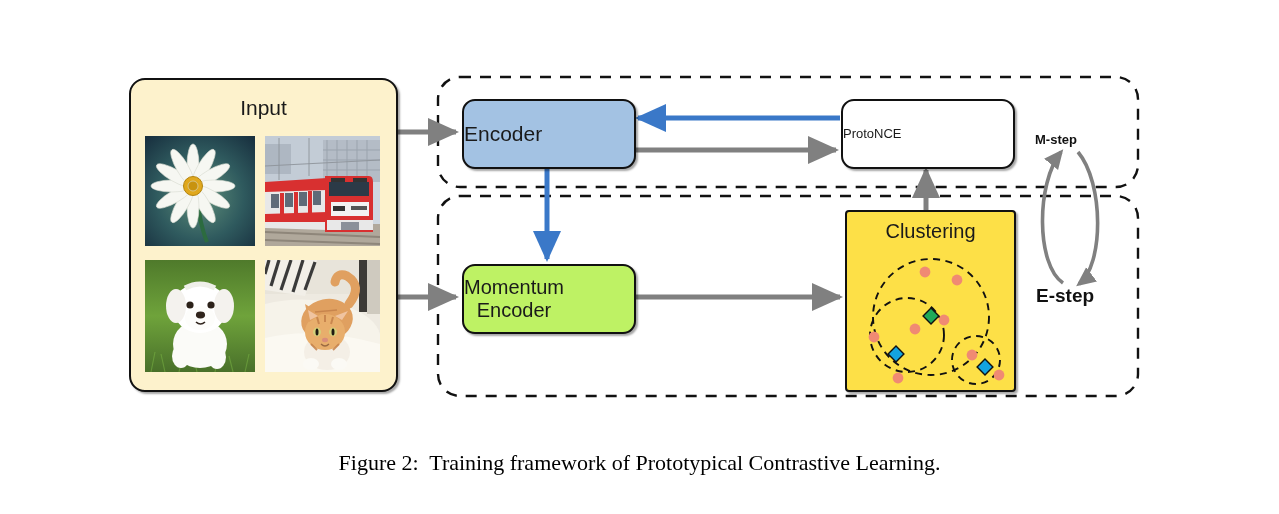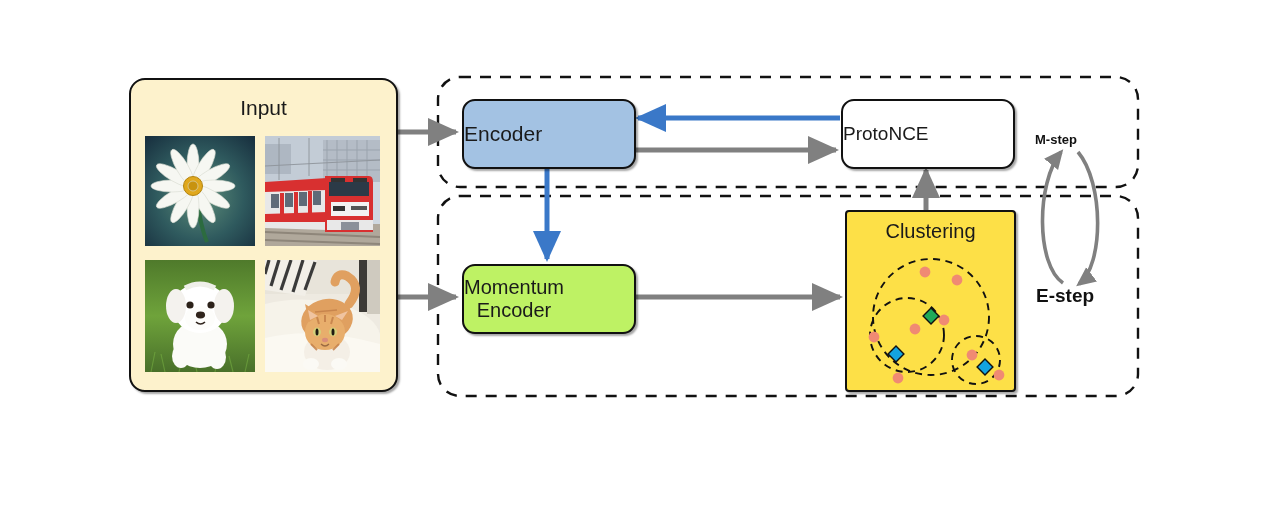--- a/index.html
+++ b/index.html
@@ -21,21 +21,21 @@
   #thumb-flower{left:14px;top:56px;width:110px;height:110px;}
   #thumb-train{left:134px;top:56px;width:115px;height:110px;}
   #thumb-dog{left:14px;top:180px;width:110px;height:112px;}
   #thumb-cat{left:134px;top:180px;width:115px;height:112px;}
 
   
   .node{position:absolute;border:2.5px solid #111;border-radius:13px;z-index:3;
     display:flex;align-items:center;text-align:center;
     color:#1a1a1a;box-shadow:2px 2px 2px rgba(0,0,0,.35);line-height:1.15;}
   #node-encoder{left:462px;top:99px;width:170px;height:66px;background:#a3c2e3;font-size:21px;}
-  #node-protonce{left:841px;top:99px;width:170px;height:66px;background:#ffffff;font-size:19px;}
+  #node-protonce{left:841px;top:99px;width:170px;height:66px;background:#ffffff;font-size:13px;}
   #node-momentum{left:462px;top:264px;width:170px;height:66px;background:#bef264;font-size:20px;}
 
   #node-clustering{position:absolute;left:845px;top:210px;width:167px;height:178px;
     background:#fde047;border:2.5px solid #111;border-radius:4px;z-index:3;
     box-shadow:2px 2px 2px rgba(0,0,0,.35);}
   #clustering-title{position:absolute;left:0;top:8px;width:167px;text-align:center;
     font-size:20px;color:#1a1a1a;}
   #cluster-canvas{position:absolute;left:0;top:0;width:167px;height:178px;}
 
   
@@ -325,14 +325,18 @@
         <circle cx="152" cy="163" r="5.4" fill="#f08a73"></circle>
         <rect x="78.4" y="98.4" width="11.2" height="11.2" fill="#1faa59" stroke="#111" stroke-width="1.4" transform="rotate(45 84 104)"></rect>
         <rect x="43.4" y="136.4" width="11.2" height="11.2" fill="#13a3e0" stroke="#111" stroke-width="1.4" transform="rotate(45 49 142)"></rect>
         <rect x="132.4" y="149.4" width="11.2" height="11.2" fill="#13a3e0" stroke="#111" stroke-width="1.4" transform="rotate(45 138 155)"></rect>
       </svg>
   </div>
 
   <div class="lbl" id="lbl-mstep">M-step</div>
   <div class="lbl" id="lbl-estep">E-step</div>
 
+  <div id="caption">
+    <span class="fignum">Figure 2:</span>&nbsp;
+    <span>Training framework of Prototypical Contrastive Learning.</span>
+  </div>
 
 </div>
 
 </body></html>

